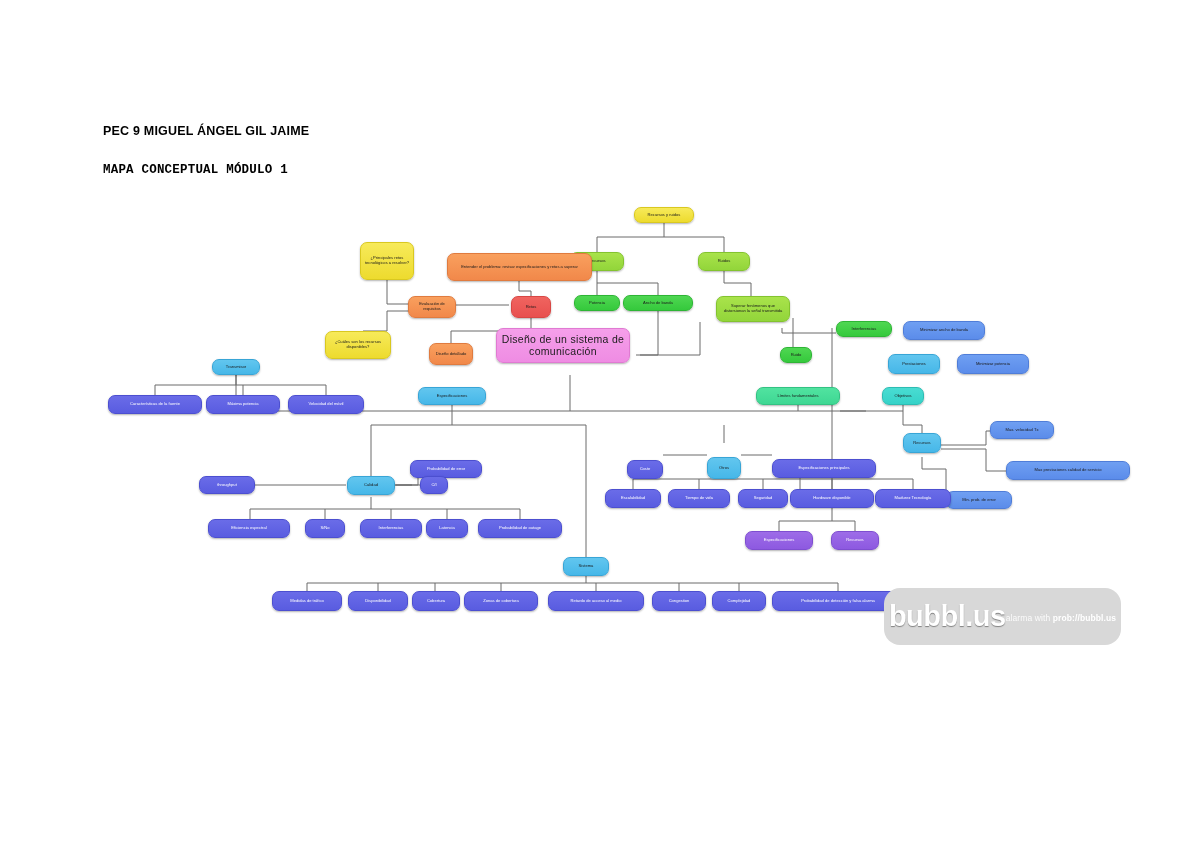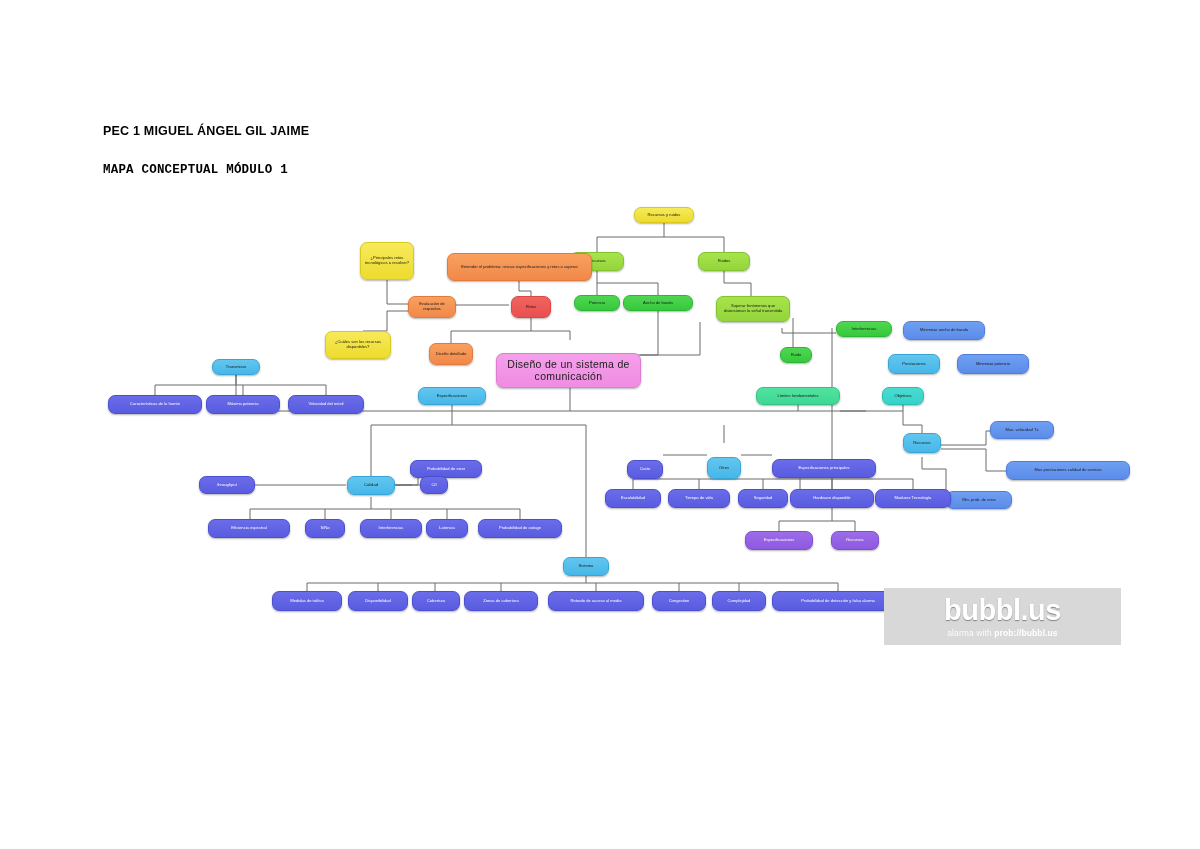--- a/index.html
+++ b/index.html
@@ -57,37 +57,37 @@
   .c-violet{background:linear-gradient(#9d6ce8,#8d59e0);border:1px solid #7e4ed0;color:#fff;}
 
   .t-xs{font-size:4.1px;}
   .t-l{font-size:10.5px;letter-spacing:.3px;}
 
   #watermark{
     position:absolute;
     left:884px;top:588px;
     width:237px;height:57px;
     background:#d8d8d8;
-    display:flex;flex-direction:column;
-    align-items:center;justify-content:center;
+    display:flex;flex-direction:row;
+    align-items:center;justify-content:center;border-radius:16px;
   }
   #wm-main{
     font-size:29px;font-weight:bold;color:#ffffff;
     letter-spacing:-.5px;line-height:1;
     text-shadow:0 1px 1px rgba(120,120,120,.9);
   }
   #wm-sub{font-size:8.5px;color:#fbfbfb;margin-top:3px;letter-spacing:.1px;}
   #wm-sub b{color:#ffffff;}
 </style>
 </head>
 <body>
 
 <div id="page">
 
-  <div id="title-1" class="doc-heading">PEC 1 MIGUEL ÁNGEL GIL JAIME</div>
+  <div id="title-1" class="doc-heading">PEC 9 MIGUEL ÁNGEL GIL JAIME</div>
   <div id="title-2" class="doc-heading">MAPA CONCEPTUAL MÓDULO 1</div>
 
   <div id="map">
 
     <svg id="edges" viewBox="0 0 1200 470" preserveAspectRatio="none">
       <g fill="none" stroke="#6b6b6b" stroke-width="1">
 
         <path d="M664,37 L664,52 M597,52 L724,52 M597,52 L597,67 M724,52 L724,67"></path>
 
         <path d="M597,86 L597,98 M597,98 L658,98 M597,98 L597,110 M658,98 L658,110"></path>
@@ -201,21 +201,21 @@
       </div>
 
     <div class="node c-yellow t-xs" style="left:325px;top:146px;width:66px;height:28px;">
       <span>¿Cuáles son los recursos disponibles?</span>
       </div>
 
     <div class="node c-orange t-xs" style="left:429px;top:158px;width:44px;height:22px;">
       <span>Diseño detallado</span>
       </div>
 
-    <div class="node c-pink t-l" style="left:496px;top:168px;width:145px;height:35px;">
+    <div class="node c-pink t-l" style="left:496px;top:143px;width:134px;height:35px;">
       <span>Diseño de un sistema de comunicación</span>
       </div>
 
     <div class="node c-blue t-xs" style="left:903px;top:136px;width:82px;height:19px;">
       <span>Minimizar ancho de banda</span>
       </div>
 
     <div class="node c-cyan t-xs" style="left:888px;top:169px;width:52px;height:20px;">
       <span>Prestaciones</span>
       </div>

